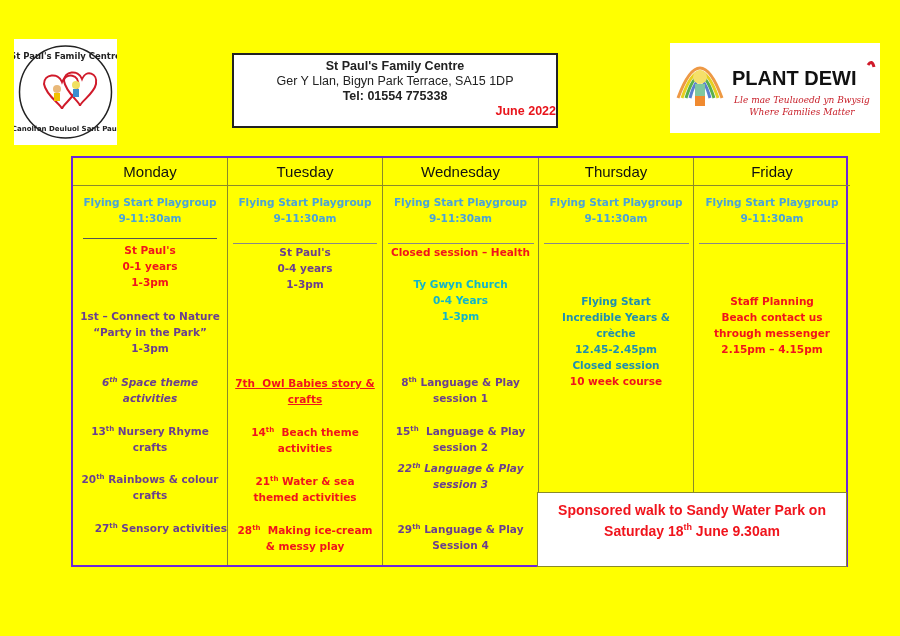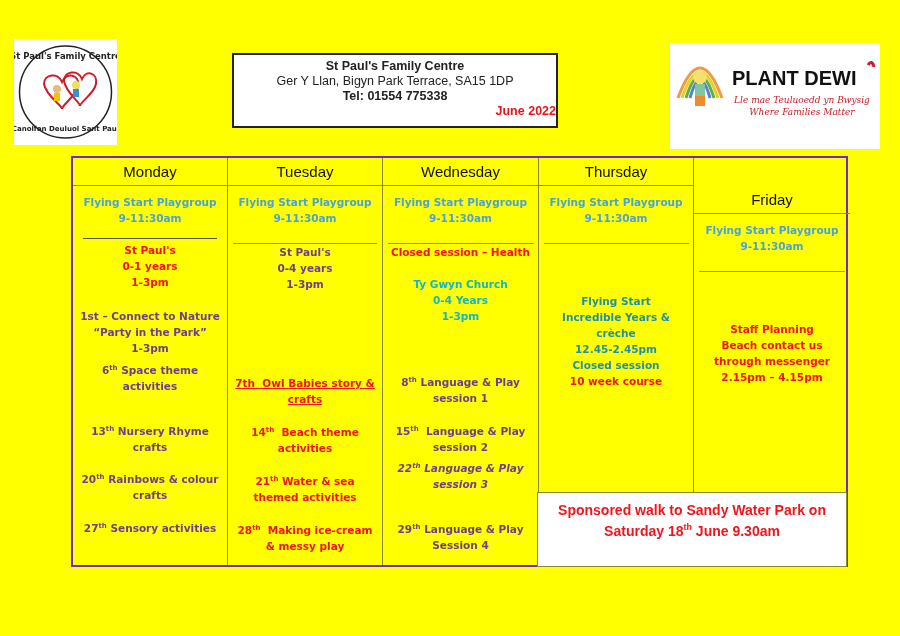--- a/index.html
+++ b/index.html
@@ -2,24 +2,24 @@
 <html><head>
 <meta charset="utf-8">
 <style>
   html,body{margin:0;padding:0;}
   body{width:900px;height:636px;background:#ffff00;position:relative;overflow:hidden;font-family:"DejaVu Sans",sans-serif;}
   .logo-left{position:absolute;left:14px;top:39px;width:103px;height:106px;background:#fff;}
   .logo-left svg{display:block;}
   .header-box{position:absolute;left:232px;top:53px;width:326px;height:75px;background:#fff;border:2px solid #222;box-sizing:border-box;text-align:center;font-family:"Liberation Sans",sans-serif;font-size:12.5px;line-height:15px;padding-top:4px;color:#222;}
   .header-box .b{font-weight:bold;}
   .header-box .red{color:#e8141b;font-weight:bold;text-align:right;}
-  .logo-right{position:absolute;left:670px;top:43px;width:210px;height:106px;background:#fff;}
+  .logo-right{position:absolute;left:670px;top:43px;width:210px;height:90px;background:#fff;}
   .table{position:absolute;left:71px;top:156px;width:777px;height:411px;border:2px solid #6d28d9;box-sizing:border-box;}
   .col{position:absolute;top:0;height:100%;border-right:1px solid #8a8a2a;box-sizing:border-box;}
-  .col:last-child{border-right:none;margin-top:28px;}
+  .col:last-child{border-right:none;}
   .day-head{height:27px;border-bottom:1px solid #8a8a2a;text-align:center;font-family:"Liberation Sans",sans-serif;font-size:15px;line-height:27px;color:#111;}
   .cell{font-family:"DejaVu Sans",sans-serif;font-size:10.5px;text-align:center;line-height:16px;font-weight:bold;position:absolute;left:0;right:0;}
   .blue{color:#4aa3d8;}
   .teal{color:#12b5c9;}
   .dkteal{color:#1f8fb0;}
   .red{color:#f0141c;}
   .purple{color:#6a3f8f;}
   .sep{position:absolute;height:1px;background:#555;}
   sup{font-size:7px;line-height:0;}
   .walk{position:absolute;left:537px;top:492px;width:310px;height:75px;background:#fff;border:1px solid #8a8a2a;box-sizing:border-box;text-align:center;color:#f0141c;font-family:"Liberation Sans",sans-serif;font-weight:bold;font-size:14px;line-height:21px;padding-top:7px;}
@@ -76,33 +76,33 @@
     <div class="cell red" style="top:84px;">
       <div>St Paul's</div>
       <div>0-1 years</div>
       <div>1-3pm</div>
     </div>
     <div class="cell purple" style="top:150px;">
       <div>1st – Connect to Nature</div>
       <div>“Party in the Park”</div>
       <div>1-3pm</div>
     </div>
-    <div class="cell purple" style="top:204px;">
+    <div class="cell purple" style="top:216px;font-style:italic;">
       <div><span>6</span><sup>th</sup><span> Space theme</span></div>
       <div>activities</div>
     </div>
     <div class="cell purple" style="top:265px;">
       <div><span>13</span><sup>th</sup><span> Nursery Rhyme</span></div>
       <div>crafts</div>
     </div>
     <div class="cell purple" style="top:313px;">
       <div><span>20</span><sup>th</sup><span> Rainbows &amp; colour</span></div>
       <div>crafts</div>
     </div>
-    <div class="cell purple" style="top:362px;">
+    <div class="cell purple" style="top:362px;text-align:right;">
       <div><span>27</span><sup>th</sup><span> Sensory activities</span></div>
     </div>
   </div>
 
   <div class="col" style="left:155px;width:155px;">
     <div class="day-head">Tuesday</div>
     <div class="cell blue" style="top:36px;">
       <div>Flying Start Playgroup</div>
       <div>9-11:30am</div>
     </div>

